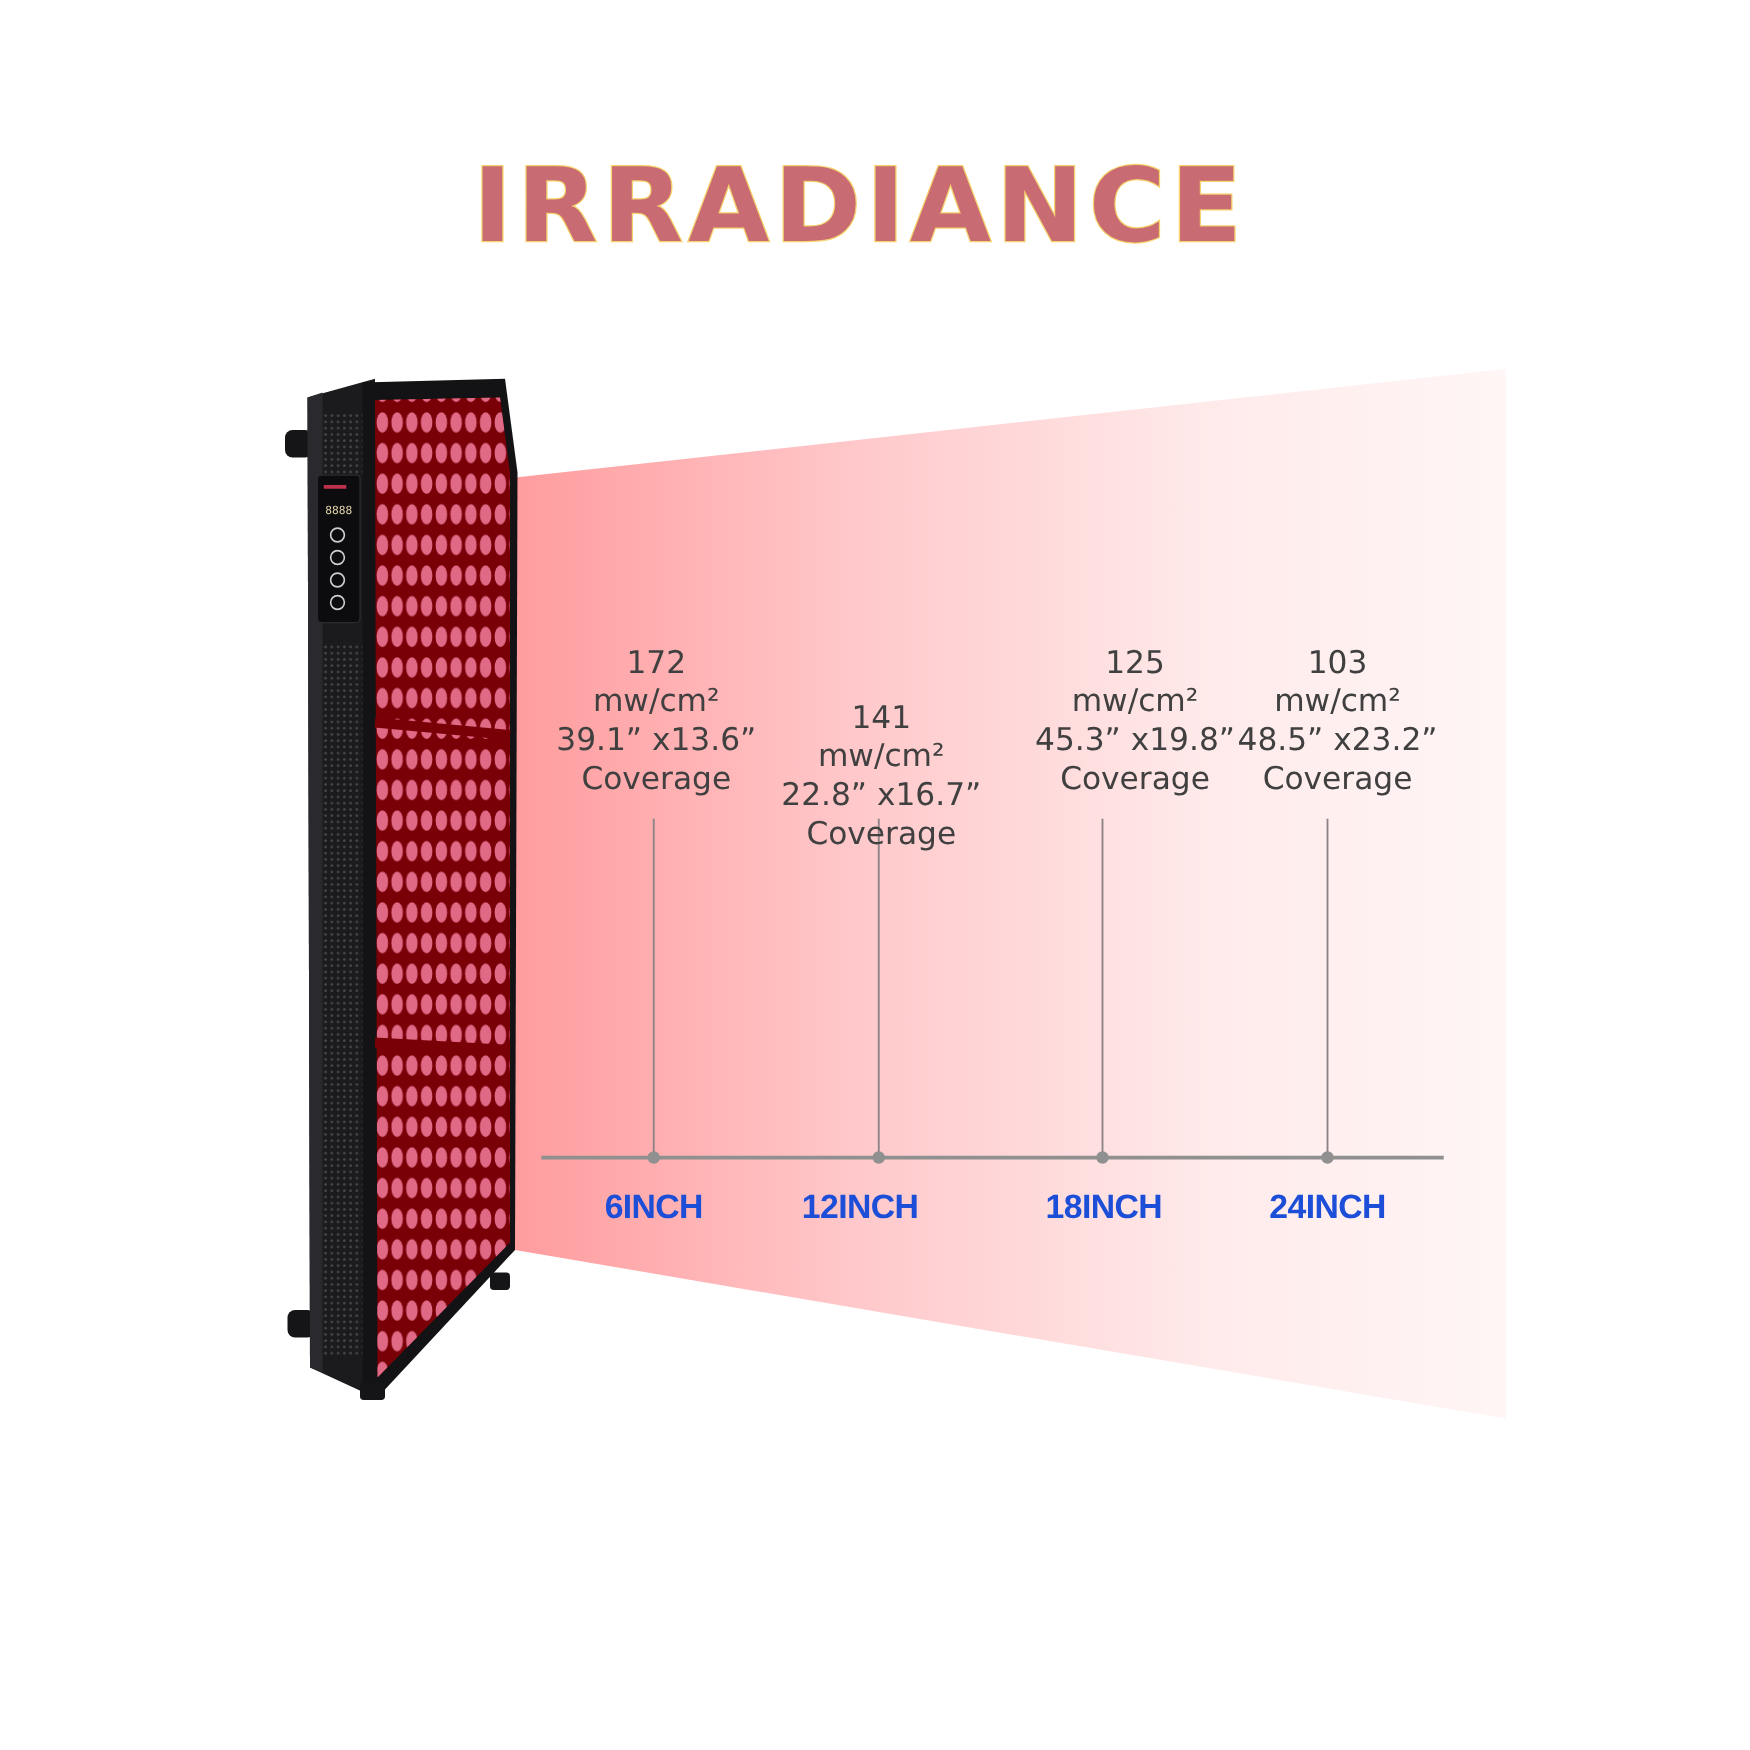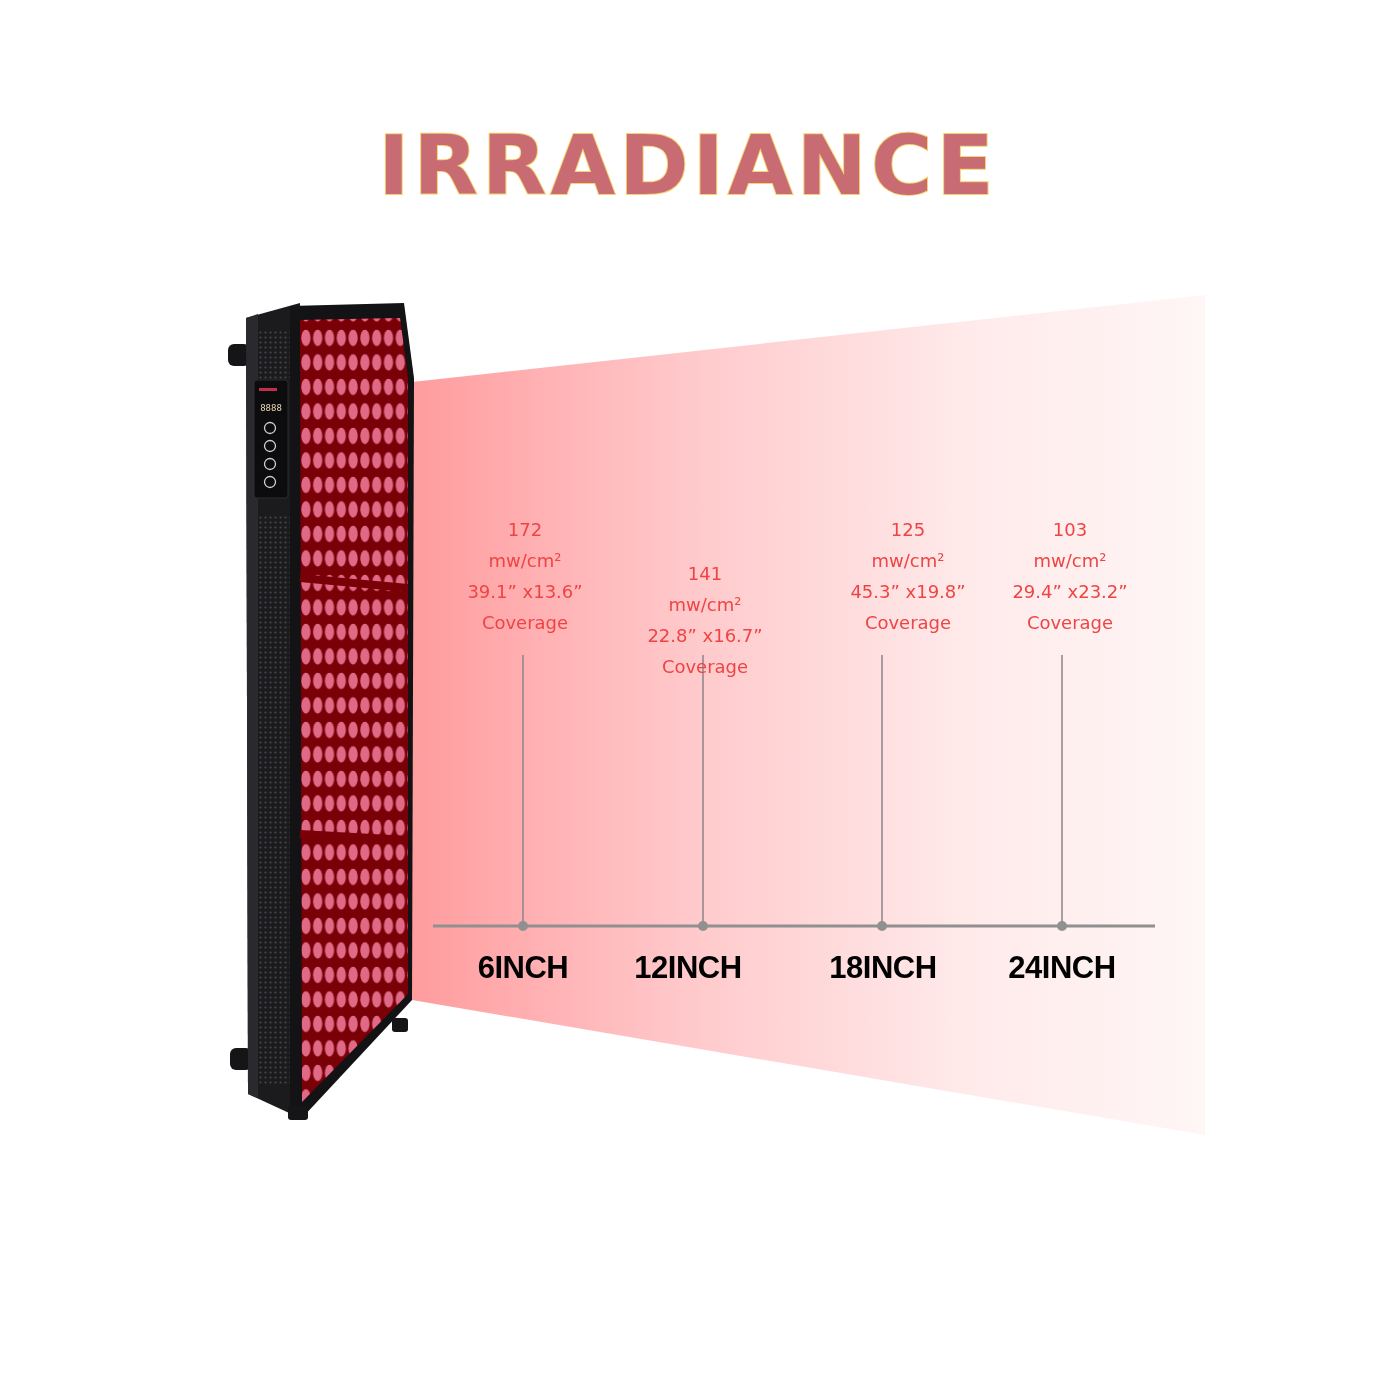--- a/index.html
+++ b/index.html
@@ -5,24 +5,24 @@
   html, body { margin:0; padding:0; background:#ffffff; }
   body { width:1400px; height:1400px; position:relative; overflow:hidden; font-family:"DejaVu Sans", "Liberation Sans", sans-serif; }
   .title {
     position:absolute; left:0; top:118px; width:1376px; text-align:center;
     font-family:"DejaVu Sans", sans-serif; font-weight:bold; font-size:82px; letter-spacing:4px;
     color:#c96b72;
     -webkit-text-stroke:2px #f6d36e; paint-order:stroke fill;
     transform:scaleX(1.02);
   }
   svg.scene { position:absolute; left:0; top:0; }
-  .col { position:absolute; width:200px; text-align:center; color:#ef4444; font-family:"DejaVu Sans", sans-serif; font-size:18px; line-height:31px; }
+  .col { position:absolute; width:200px; text-align:center; color:#404040; font-family:"DejaVu Sans", sans-serif; font-size:25px; line-height:31px; }
   .col .val { display:block; }
   .col .dim { display:block; white-space:nowrap; margin-left:-20px; margin-right:-20px; }
-  .dist { position:absolute; width:200px; text-align:center; top:950px; font-family:"Liberation Sans", sans-serif; font-size:31px; font-weight:bold; color:#000000; letter-spacing:-0.5px; }
+  .dist { position:absolute; width:200px; text-align:center; top:950px; font-family:"Liberation Sans", sans-serif; font-size:27px; font-weight:bold; color:#1d4ed8; letter-spacing:-0.5px; }
 </style>
 </head>
 <body>
 
 <div class="title">IRRADIANCE</div>
 
 <svg class="scene" width="1400" height="1400" viewBox="0 0 1400 1400">
   <defs>
     <linearGradient id="beamGrad" x1="0" y1="0" x2="1" y2="0">
       <stop offset="0" stop-color="#ff9c9e"></stop>
@@ -99,20 +99,20 @@
 </div>
 <div class="col" style="left:808px; top:514px;">
   <span class="val">125</span>
   <span class="val">mw/cm²</span>
   <span class="dim">45.3” x19.8”</span>
   <span class="val">Coverage</span>
 </div>
 <div class="col" style="left:970px; top:514px;">
   <span class="val">103</span>
   <span class="val">mw/cm²</span>
-  <span class="dim">29.4” x23.2”</span>
+  <span class="dim">48.5” x23.2”</span>
   <span class="val">Coverage</span>
 </div>
 
 <div class="dist" style="left:423px;">6INCH</div>
 <div class="dist" style="left:588px;">12INCH</div>
 <div class="dist" style="left:783px;">18INCH</div>
 <div class="dist" style="left:962px;">24INCH</div>
 
 </body></html>

